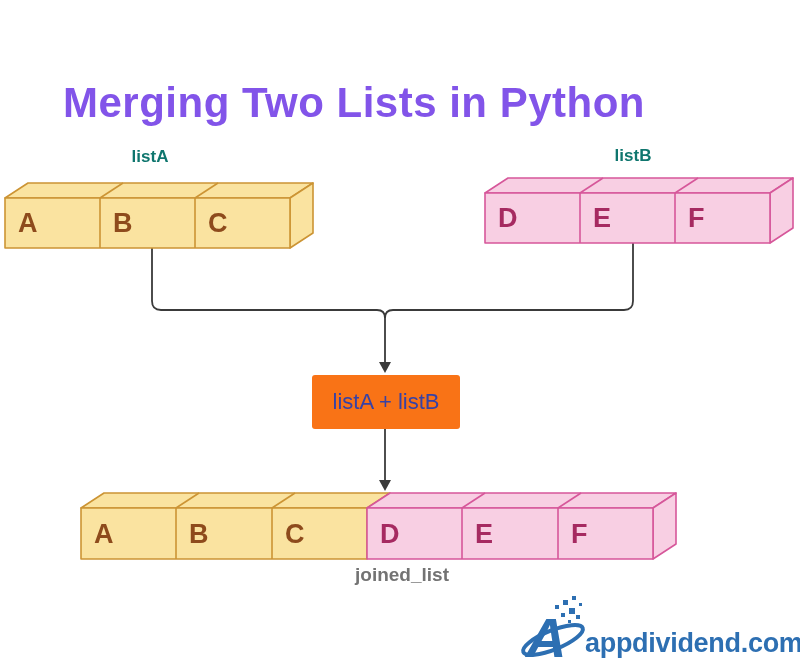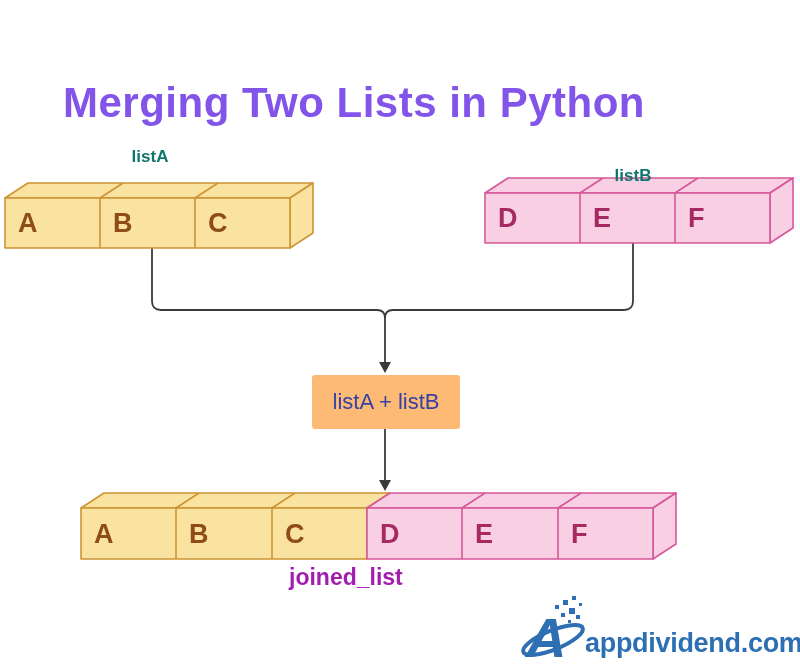--- a/index.html
+++ b/index.html
@@ -17,34 +17,34 @@
     font-size:42px;font-weight:bold;
     color:#8254E9;
     letter-spacing:0.5px;
     margin-top:32px;
   }
   .list-label{
     width:100px;text-align:center;
     font-size:17px;font-weight:600;color:#0f766e;
   }
   .joined-label{
-    width:160px;text-align:left;
-    font-size:23px;font-weight:600;color:#a21caf;
+    width:160px;text-align:right;
+    font-size:19px;font-weight:600;color:#737373;
   }
   .cell{
     width:95px;height:50px;
     display:flex;align-items:center;
     padding-left:13px;box-sizing:border-box;
     font-size:27px;font-weight:600;
   }
   .cell.yellow{color:#8E4B1C;}
   .cell.pink{color:#A62A61;}
   #op-box{
     left:312px;top:375px;width:148px;height:54px;
-    background:#fdba74;border-radius:3px;
+    background:#f97316;border-radius:3px;
     display:flex;align-items:center;justify-content:center;
     font-size:22px;font-weight:500;color:#3742A6;
   }
   #diagram-svg{left:0;top:0;}
   #brand-text{
     left:585px;top:628px;
     font-size:27px;font-weight:bold;color:#2D6FB2;
     letter-spacing:-0.3px;
   }
 </style>
@@ -112,21 +112,21 @@
       <rect x="569" y="608" width="6" height="6"></rect>
       <rect x="579" y="603" width="3" height="3"></rect>
       <rect x="568" y="620" width="3" height="3"></rect>
       <rect x="576" y="615" width="4" height="4"></rect>
     </g>
   </svg>
 
   <div id="title" class="abs">Merging Two Lists in Python</div>
 
   <div class="abs list-label" style="left:100px;top:147px;">listA</div>
-  <div class="abs list-label" style="left:583px;top:146px;margin-top:20px;">listB</div>
+  <div class="abs list-label" style="left:583px;top:146px;">listB</div>
 
   <div class="abs cell yellow" style="left:5px;top:198px;">A</div>
   <div class="abs cell yellow" style="left:100px;top:198px;">B</div>
   <div class="abs cell yellow" style="left:195px;top:198px;">C</div>
 
   <div class="abs cell pink" style="left:485px;top:193px;">D</div>
   <div class="abs cell pink" style="left:580px;top:193px;">E</div>
   <div class="abs cell pink" style="left:675px;top:193px;">F</div>
 
   <div id="op-box" class="abs">listA + listB</div>

